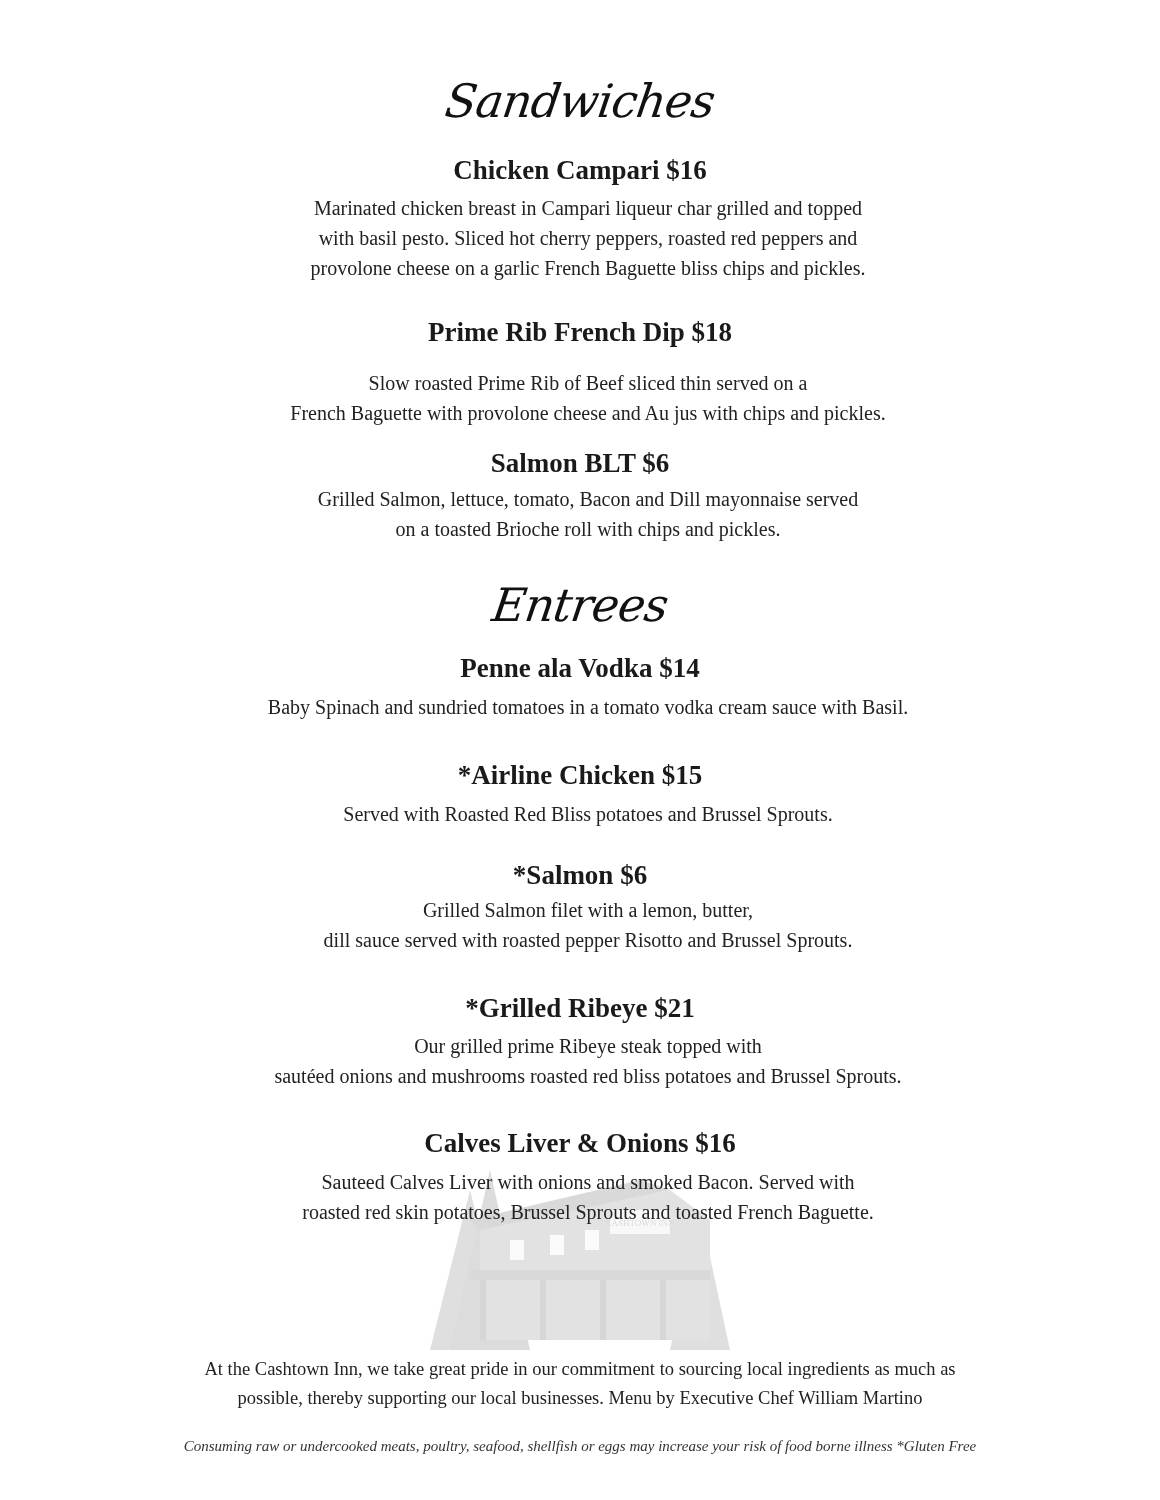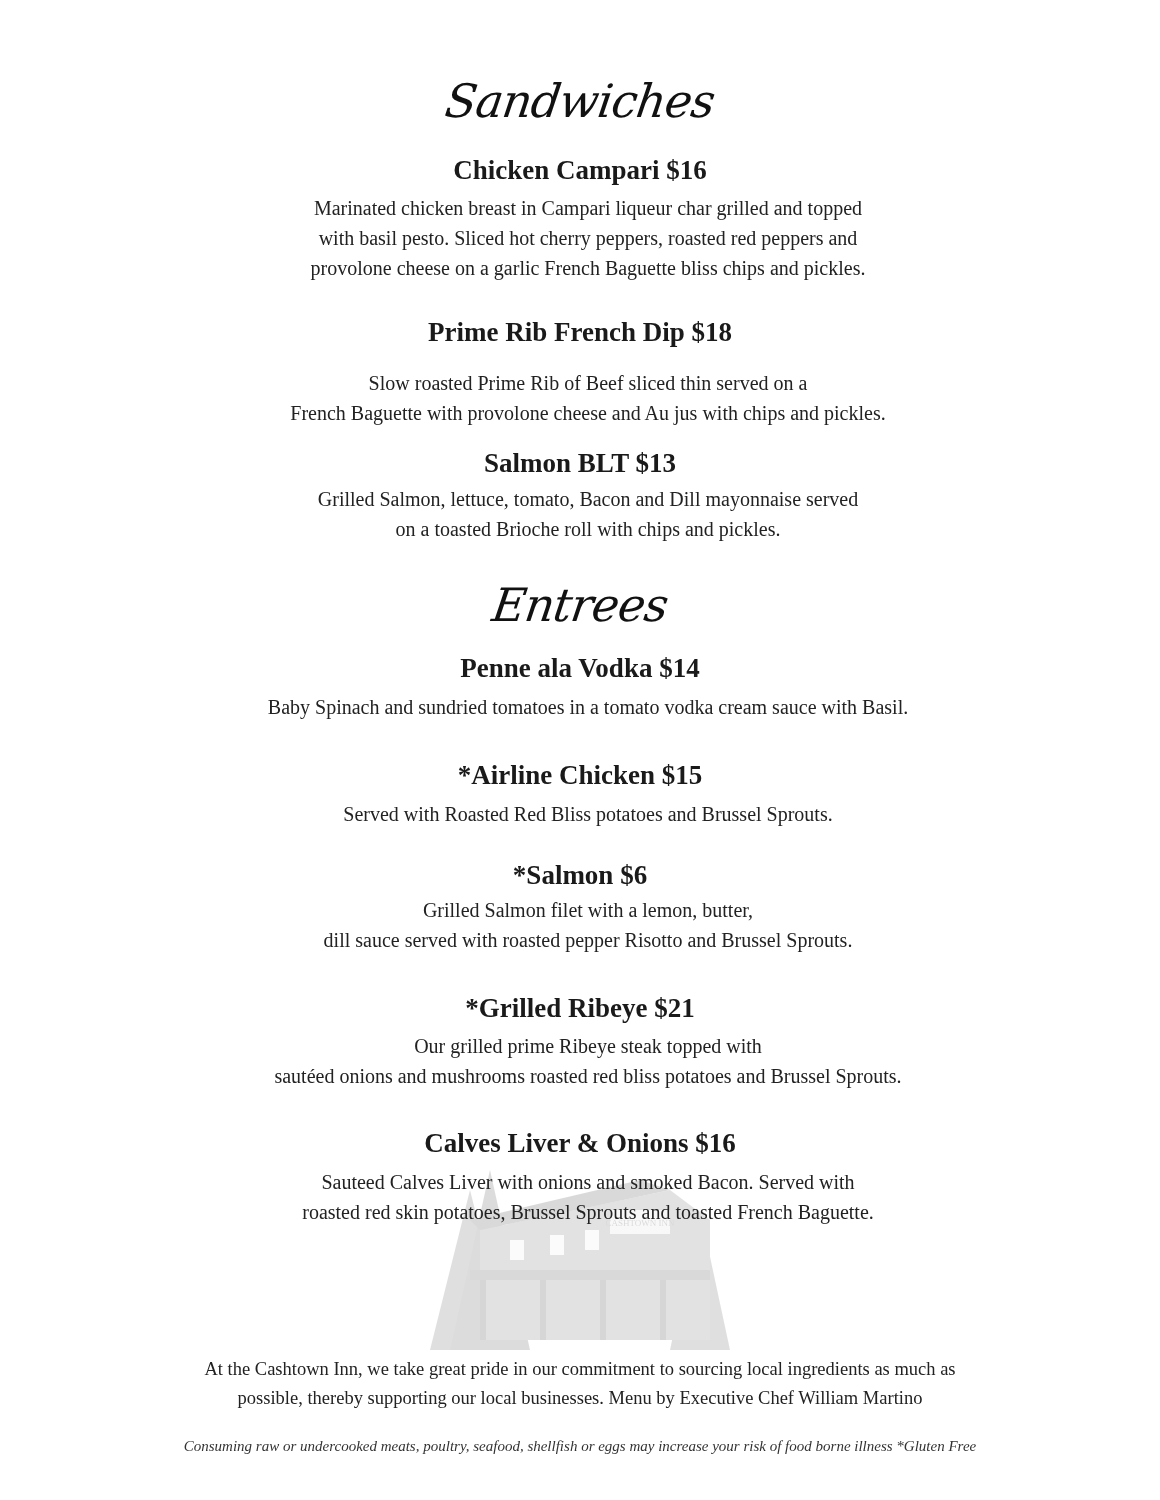--- a/index.html
+++ b/index.html
@@ -53,21 +53,21 @@
     <div>with basil pesto. Sliced hot cherry peppers, roasted red peppers and</div>
     <div>provolone cheese on a garlic French Baguette bliss chips and pickles.</div>
   </div>
 
   <div class="abs item-name" style="top:317px;">Prime Rib French Dip $18</div>
   <div class="abs desc" style="top:368px;">
     <div>Slow roasted Prime Rib of Beef sliced thin served on a</div>
     <div>French Baguette with provolone cheese and Au jus with chips and pickles.</div>
   </div>
 
-  <div class="abs item-name" style="top:448px;">Salmon BLT $13</div>
+  <div class="abs item-name" style="top:448px;">Salmon BLT $6</div>
   <div class="abs desc" style="top:484px;">
     <div>Grilled Salmon, lettuce, tomato, Bacon and Dill mayonnaise served</div>
     <div>on a toasted Brioche roll with chips and pickles.</div>
   </div>
 
   <div class="abs section-title" style="top:578px;">Entrees</div>
 
   <div class="abs item-name" style="top:653px;">Penne ala Vodka $14</div>
   <div class="abs desc" style="top:692px;">
     <div>Baby Spinach and sundried tomatoes in a tomato vodka cream sauce with Basil.</div>

